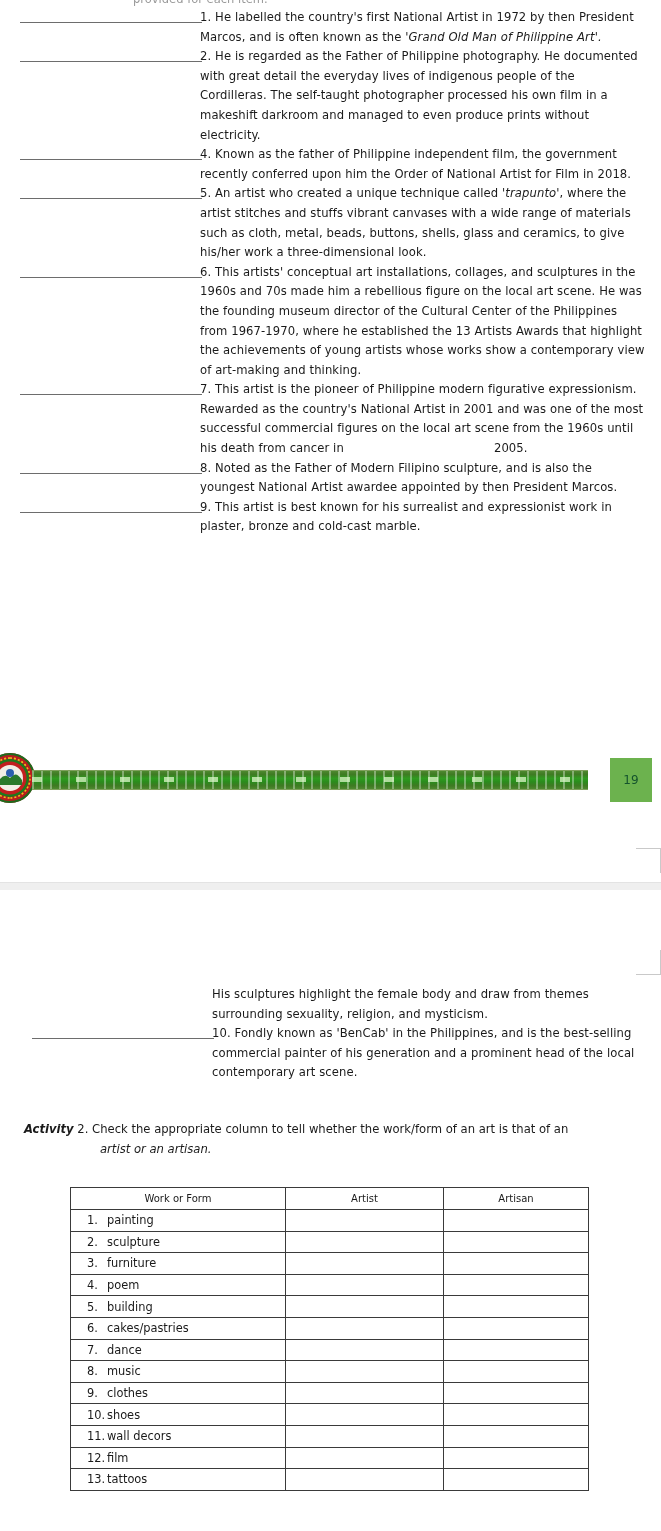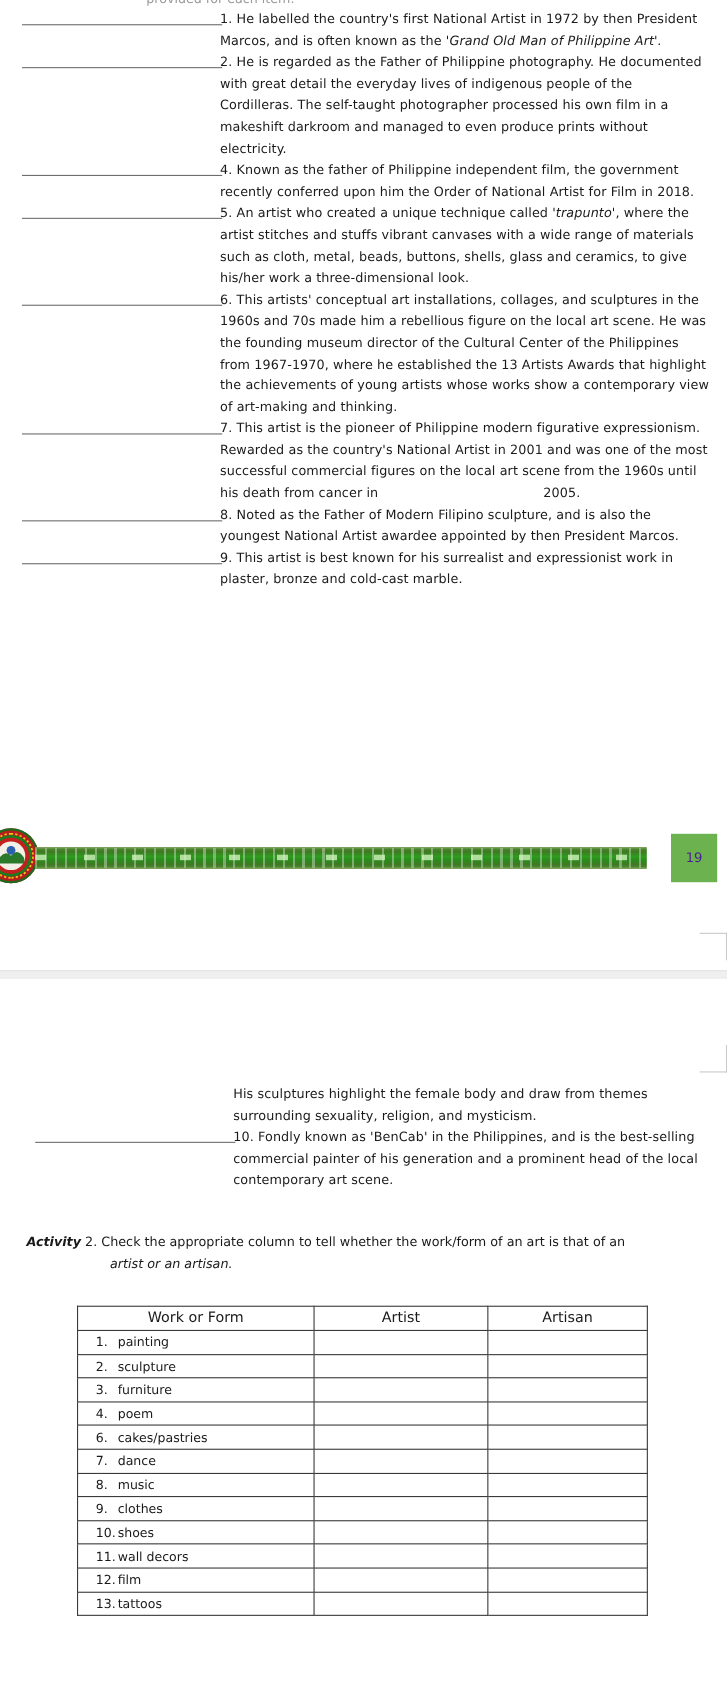--- a/index.html
+++ b/index.html
@@ -126,21 +126,21 @@
     position: absolute;
     right: 9px;
     top: 6px;
     width: 42px;
     height: 44px;
     background: #6cb24e;
     display: flex;
     align-items: center;
     justify-content: center;
     font-size: 12px;
-    color: #4c1d95;
+    color: #14532d;
   }
 
   
   #page-gap {
     position: absolute;
     left: 0;
     top: 882px;
     width: 661px;
     height: 8px;
     background: #efefef;
@@ -217,21 +217,21 @@
 
   #wf-table th,
   #wf-table td {
     border: 1px solid #3a3a3a;
     height: 20.6px;
     padding: 0;
     font-weight: normal;
   }
   #wf-table thead th {
     text-align: center;
-    font-size: 13px;
+    font-size: 10px;
     height: 21px;
     margin-top: 40px;
   }
   #wf-table tbody td.wf {
     padding-left: 16px;
     text-align: left;
     white-space: nowrap;
   }
   #wf-table tbody td.wf .rn {
     display: inline-block;
@@ -365,20 +365,25 @@
           <td class="wf"><span class="rn">3.</span><span>furniture</span></td>
           <td class="blank"></td>
           <td class="blank"></td>
         </tr>
         <tr>
           <td class="wf"><span class="rn">4.</span><span>poem</span></td>
           <td class="blank"></td>
           <td class="blank"></td>
         </tr>
         <tr>
+          <td class="wf"><span class="rn">5.</span><span>building</span></td>
+          <td class="blank"></td>
+          <td class="blank"></td>
+        </tr>
+        <tr>
           <td class="wf"><span class="rn">6.</span><span>cakes/pastries</span></td>
           <td class="blank"></td>
           <td class="blank"></td>
         </tr>
         <tr>
           <td class="wf"><span class="rn">7.</span><span>dance</span></td>
           <td class="blank"></td>
           <td class="blank"></td>
         </tr>
         <tr>

